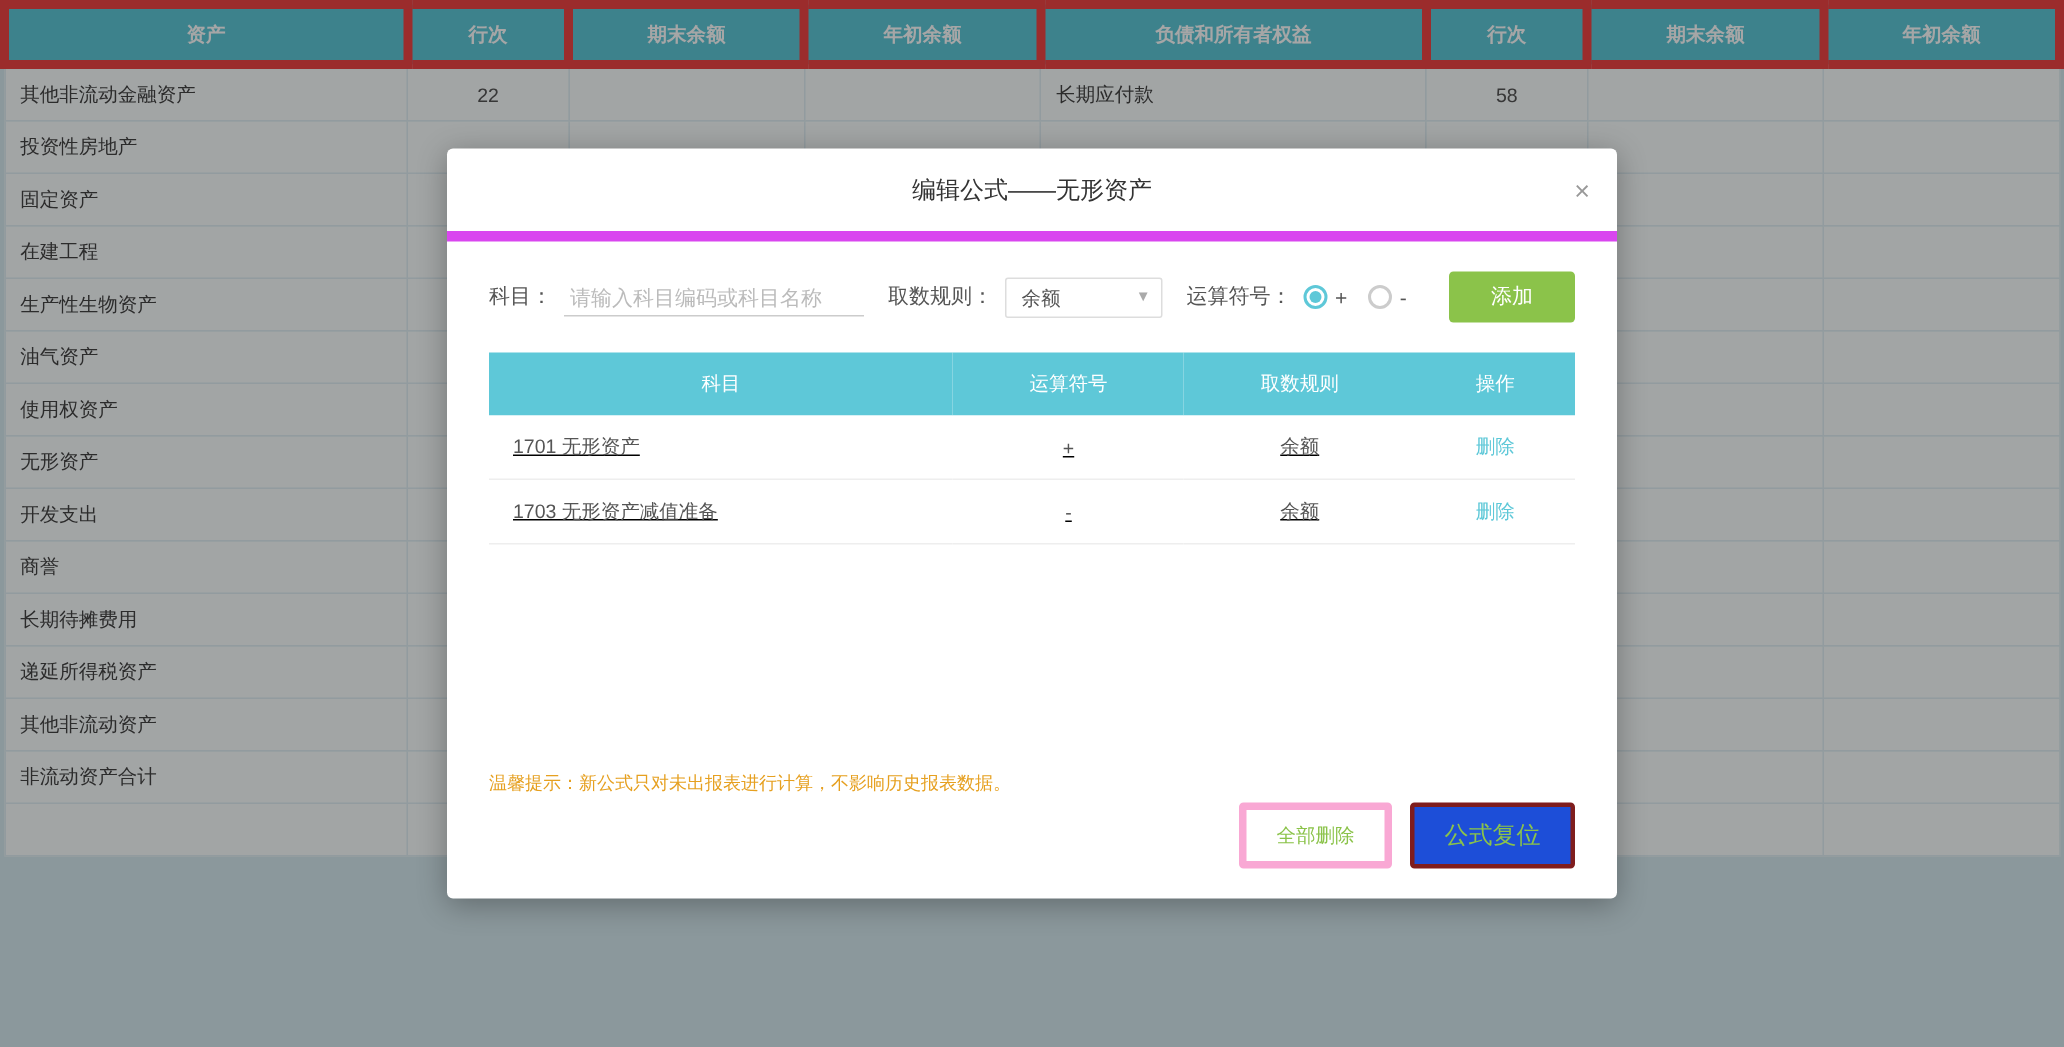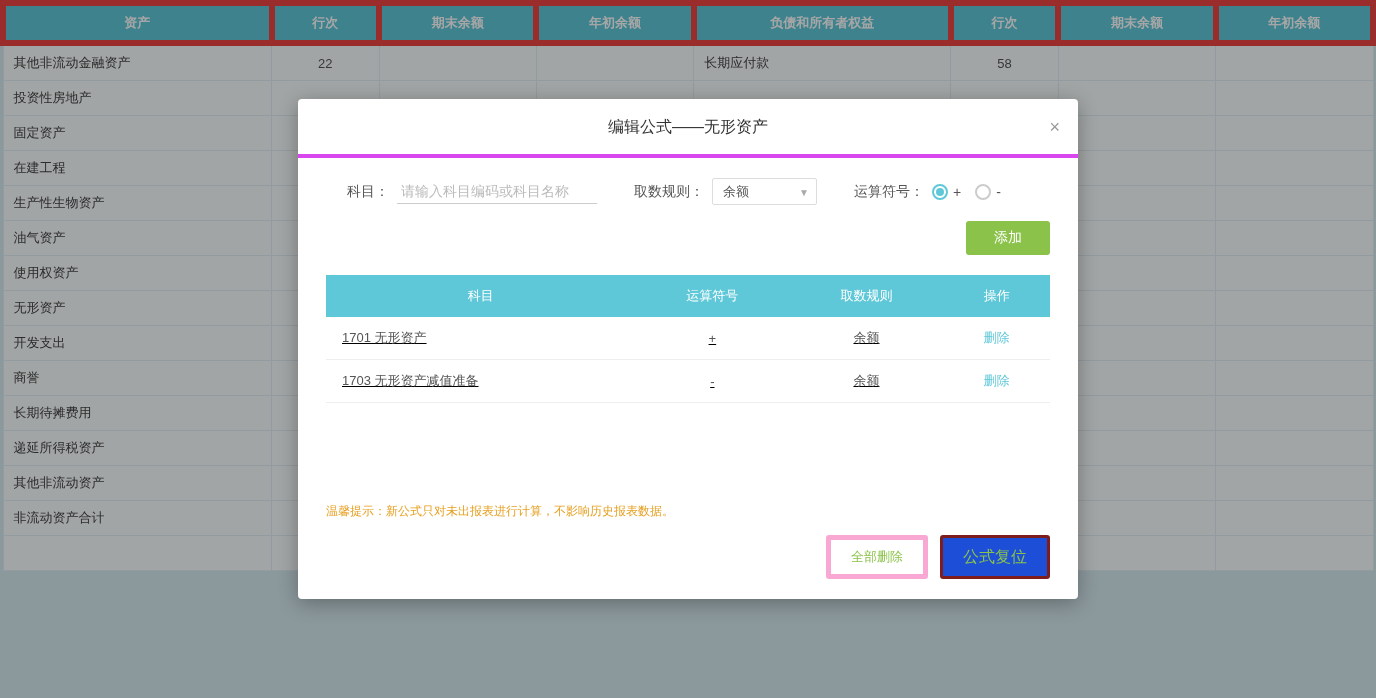--- a/index.html
+++ b/index.html
@@ -66,21 +66,21 @@
       box-shadow: 0 4px 20px rgba(0,0,0,0.3);
       display: flex;
       flex-direction: column;
     }
 
     .modal-header {
       display: flex;
       align-items: flex-start;
       justify-content: center;
       padding: 18px 20px 16px;
-      border-bottom: 4px solid #d946ef;
+      border-bottom: 7px solid #d946ef;
       position: relative;
     }
     .modal-title {
       font-size: 16px;
       color: #333;
       font-weight: normal;
     }
     .modal-close {
       position: absolute;
       right: 18px;
@@ -104,21 +104,20 @@
       display: flex;
       align-items: center;
       gap: 16px;
       margin-bottom: 20px;
       flex-wrap: wrap;
     }
     .form-item {
       display: flex;
       align-items: center;
       gap: 8px;
-      margin-left: 21px;
     }
     .form-label {
       color: #555;
       white-space: nowrap;
     }
     .form-input {
       border: none;
       border-bottom: 1px solid #ccc;
       outline: none;
       font-size: 14px;
@@ -242,21 +241,21 @@
       cursor: pointer;
       font-size: 13px;
       padding: 0;
     }
 
     
     .modal-footer {
       padding: 16px 28px 20px;
       display: flex;
       flex-direction: column;
-      gap: 15px;
+      gap: 4px;
     }
     .footer-hint {
       font-size: 12px;
       color: #e6a020;
     }
     .footer-actions {
       display: flex;
       justify-content: flex-end;
       gap: 12px;
     }

